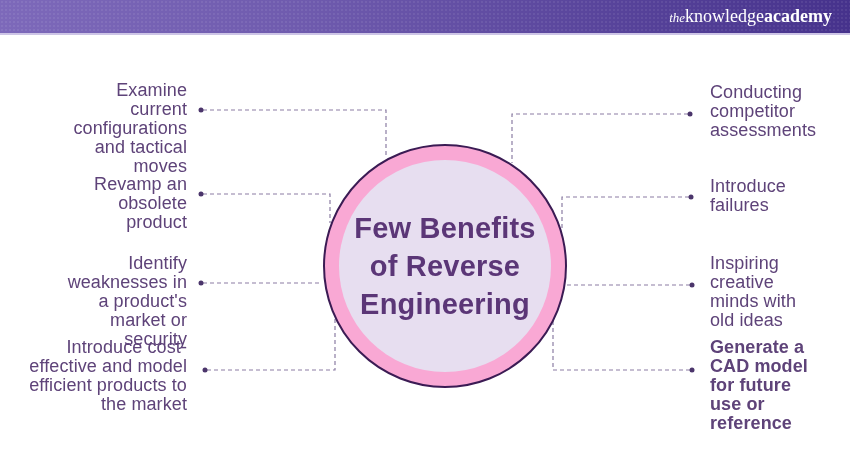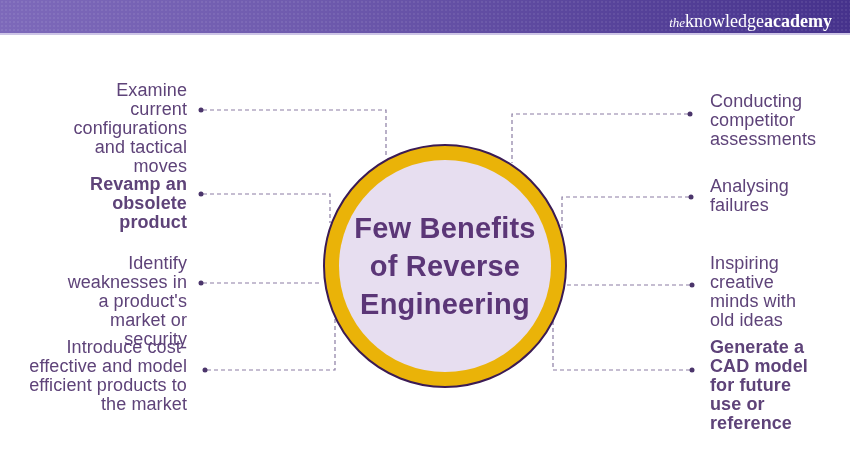--- a/index.html
+++ b/index.html
@@ -15,38 +15,38 @@
     background-image:
       radial-gradient(rgba(255,255,255,.07) 1px, transparent 1.3px),
       linear-gradient(90deg, #7d69ba 0%, #6f5bae 35%, #46328c 100%);
     background-size:4px 4px, 100% 100%;
     border-bottom:2px solid #cdc5e6;
     box-sizing:border-box;
   }
   .logo {
     position:absolute; right:18px; top:6px;
     color:#ffffff; font-family:"Liberation Serif", serif;
-    white-space:nowrap; line-height:30px;
+    white-space:nowrap; line-height:21px;
   }
   .logo .the { font-style:italic; font-size:13px; }
   .logo .knowledge { font-size:18px; }
   .logo .academy { font-size:18px; font-weight:bold; }
 
   
   svg.connectors { position:absolute; top:0; left:0; }
   .conn {
     fill:none; stroke:#8b7da3; stroke-width:1.2;
     stroke-dasharray:4 3;
   }
   .conn-dot { fill:#4b356b; stroke:none; }
 
   
   .circle-outer {
     position:absolute; left:323px; top:144px; width:244px; height:244px;
-    border:2px solid #3b1b54; border-radius:50%; background:#eab308;
+    border:2px solid #3b1b54; border-radius:50%; background:#f9a8d4;
     box-sizing:border-box;
   }
   .circle-inner {
     position:absolute; inset:14px; border-radius:50%;
     background:#e7def0;
     display:flex; align-items:center; justify-content:center;
   }
   .circle-title {
     width:216px; text-align:center;
     font-size:29px; line-height:38px; font-weight:bold;
@@ -55,25 +55,25 @@
 
   
   .label {
     position:absolute; font-size:18px; line-height:19px;
     color:#5e4379; letter-spacing:0.1px;
   }
   .label.left  { text-align:right; }
   .label.right { text-align:left; }
 
   .l1 { right:663px; top:81px;  width:132px; }
-  .l2 { right:663px; top:175px; width:115px;font-weight:bold; }
+  .l2 { right:663px; top:175px; width:115px; }
   .l3 { right:663px; top:254px; width:132px; }
   .l4 { right:663px; top:338px; width:162px; }
 
-  .r1 { left:710px; top:83px;  width:100px;margin-top:9px; }
+  .r1 { left:710px; top:83px;  width:100px; }
   .r2 { left:710px; top:177px; width:82px;  }
   .r3 { left:710px; top:254px; width:105px; }
   .r4 { left:710px; top:338px; width:116px;font-weight:bold; }
 </style>
 </head>
 <body>
 
 <div class="header">
   <div class="logo">
     <span class="the">the</span><span class="knowledge">knowledge</span><span class="academy">academy</span>
@@ -107,15 +107,15 @@
     <div class="circle-title">Few Benefits of Reverse Engineering</div>
   </div>
 </div>
 
 <div class="label left l1">Examine current configurations and tactical moves</div>
 <div class="label left l2">Revamp an obsolete product</div>
 <div class="label left l3">Identify weaknesses in a product's market or security</div>
 <div class="label left l4">Introduce cost-effective and model efficient products to the market</div>
 
 <div class="label right r1">Conducting competitor assessments</div>
-<div class="label right r2">Analysing failures</div>
+<div class="label right r2">Introduce failures</div>
 <div class="label right r3">Inspiring creative minds with old ideas</div>
 <div class="label right r4">Generate a CAD model for future use or reference</div>
 
 </body></html>

